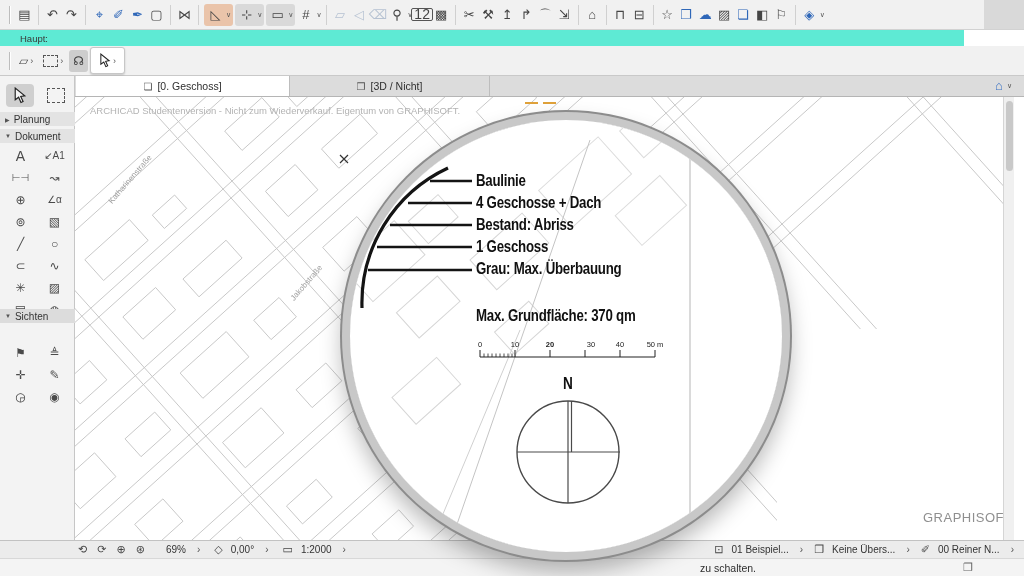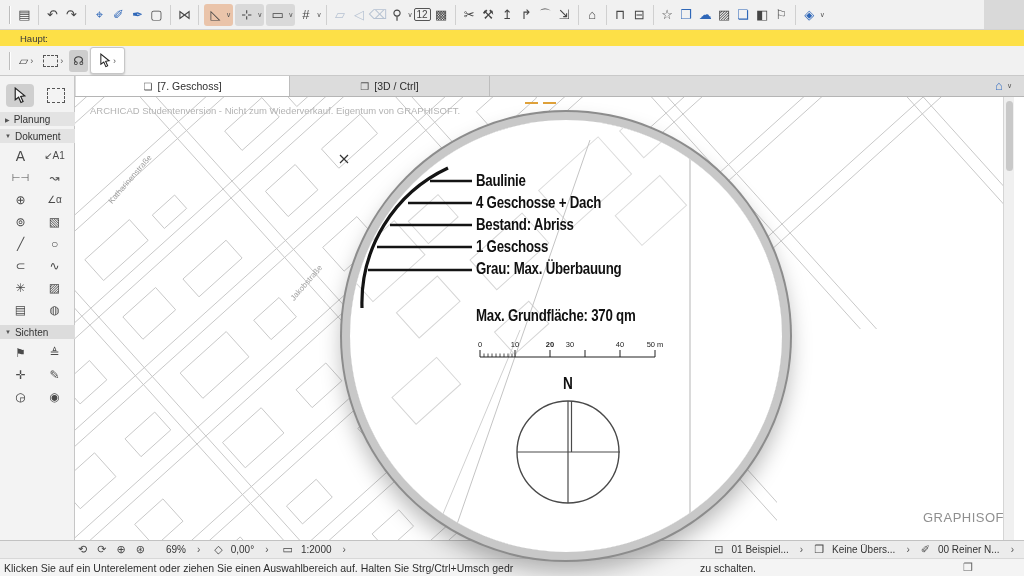--- a/index.html
+++ b/index.html
@@ -11,23 +11,23 @@
   .grip{width:1px;height:18px;background:#bdbdbd;margin:0 5px;box-shadow:1px 0 0 #fff;}
   .tb-icon{width:19px;height:19px;display:flex;align-items:center;justify-content:center;
     font-size:13px;color:#454545;flex:0 0 auto;}
   .tb-icon.blue{color:#2f67b8;}
   .tb-icon.dis{color:#b6c2d2;}
   .sep{width:1px;height:20px;background:#d0d0d0;margin:0 4px;flex:0 0 auto;}
   .tb-toggle{display:flex;align-items:center;background:#d9d9d9;border-radius:3px;
     padding:0 2px;margin:0 1px;height:22px;flex:0 0 auto;}
   .tb-toggle.warm{background:#eac4aa;}
   .dd{font-size:7px;color:#555;margin-left:1px;flex:0 0 auto;}
-  .chip{font-size:10px;border:1px solid #555;border-radius:2px;padding:0 2px;height:11px;line-height:11px;}
+  .chip{font-size:14px;border:1px solid #555;border-radius:2px;padding:0 2px;height:11px;line-height:11px;}
   .toolbar-filler{position:absolute;left:984px;top:0;width:40px;height:29px;background:#d9d9d9;}
-  .hauptrow{position:absolute;left:0;top:30px;width:1024px;height:16px;background:#fde047;}
+  .hauptrow{position:absolute;left:0;top:30px;width:920px;height:16px;background:#5eead4;padding-left:44px;}
   .hauptrow .lbl{position:absolute;left:20px;top:3px;font-size:9.5px;color:#3a3a3a;}
   .toolbar2{position:absolute;left:0;top:46px;width:1024px;height:30px;background:#f1f1f1;
     display:flex;align-items:center;padding-left:4px;box-sizing:border-box;border-bottom:1px solid #c9c9c9;}
   .qbtn{height:22px;border-radius:3px;display:flex;align-items:center;padding:0 4px;gap:2px;
     color:#3c3c3c;font-size:12px;margin-right:2px;flex:0 0 auto;}
   .qbtn.active{background:#cdcdcd;}
   .qbtn.raised{background:#fff;border:1px solid #c7c7c7;box-shadow:0 1px 2px rgba(0,0,0,.18);
     height:25px;padding:0 8px;}
   .chev{font-size:9px;color:#555;}
   .dashed-box{width:13px;height:10px;border:1px dashed #555;}
@@ -172,25 +172,25 @@
       <svg width="12" height="15" viewBox="0 0 13 16">
         <path d="M2 1 L2 12 L5.2 9.6 L7.4 14.6 L9.4 13.7 L7.2 8.9 L11 8.3 Z" fill="#fff" stroke="#222" stroke-width="1.1"></path>
       </svg>
       <span class="chev">›</span>
     </div>
   </div>
 
   <div class="tabbar">
     <div class="tab active" style="left:1px;width:214px;">
       <span class="ticon">❏</span>
-      <span>[7. Geschoss]</span>
+      <span>[0. Geschoss]</span>
     </div>
     <div class="tab" style="left:215px;width:200px;">
       <span class="ticon">❒</span>
-      <span>[3D / Ctrl]</span>
+      <span>[3D / Nicht]</span>
     </div>
     <div class="tab-nav">
       <span style="color:#3a72c4;font-size:13px;">⌂</span>
       <span class="dd">∨</span>
     </div>
   </div>
 
   <div class="sidebar">
     <div class="sel-row">
       <div class="sel-btn active">
@@ -221,21 +221,21 @@
       <span class="tool">▧</span>
       <span class="tool">╱</span>
       <span class="tool">○</span>
       <span class="tool">⊂</span>
       <span class="tool">∿</span>
       <span class="tool">✳</span>
       <span class="tool">▨</span>
       <span class="tool">▤</span>
       <span class="tool">◍</span>
     </div>
-    <div class="sec-head" style="top:249px;background:#dcdcdc;">
+    <div class="sec-head" style="top:233px;background:#dcdcdc;">
       <span class="tri">▼</span>
       <span>Sichten</span>
     </div>
     <div class="tool-grid" style="top:268px;">
       <span class="tool">⚑</span>
       <span class="tool">≜</span>
       <span class="tool">✛</span>
       <span class="tool">✎</span>
       <span class="tool">◶</span>
       <span class="tool">◉</span>
@@ -347,21 +347,20 @@
     <span class="sb-chev">›</span>
     <span class="sb-icon">❐</span>
     <span class="sb-val">Keine Übers...</span>
     <span class="sb-chev">›</span>
     <span class="sb-icon">✐</span>
     <span class="sb-val">00 Reiner N...</span>
     <span class="sb-chev" style="margin-right:10px;">›</span>
   </div>
 
   <div class="hintbar">
-    <span class="hint1">Klicken Sie auf ein Unterelement oder ziehen Sie einen Auswahlbereich auf. Halten Sie Strg/Ctrl+Umsch gedr</span>
     <span class="hint2">zu schalten.</span>
     <span class="hint-ic">❐</span>
   </div>
 
   <div class="magnifier">
     <div class="mag-inner">
       <svg width="432" height="432" viewBox="0 0 432 432">
 
         <g stroke="#d6d6d6" fill="none" stroke-width="1" transform="rotate(-42 120 140)">
           <rect x="20" y="60" width="70" height="46"></rect>
@@ -395,20 +394,20 @@
       </svg>
       <div class="mag-label" style="top:51px;">Baulinie</div>
       <div class="mag-label" style="top:73px;">4 Geschosse + Dach</div>
       <div class="mag-label" style="top:95px;">Bestand: Abriss</div>
       <div class="mag-label" style="top:117px;">1 Geschoss</div>
       <div class="mag-label" style="top:139px;">Grau: Max. Überbauung</div>
       <div class="mag-label" style="top:186px;">Max. Grundfläche: 370 qm</div>
       <span class="mag-tick" style="left:118px;">0</span>
       <span class="mag-tick" style="left:153px;">10</span>
       <span class="mag-tick" style="left:188px;font-weight:bold;">20</span>
-      <span class="mag-tick" style="left:208px;text-align:center;">30</span>
+      <span class="mag-tick" style="left:229px;text-align:center;">30</span>
       <span class="mag-tick" style="left:258px;">40</span>
       <span class="mag-tick" style="left:293px;">50 m</span>
       <div class="mag-n">N</div>
     </div>
   </div>
 
 </div>
 
 </body></html>

